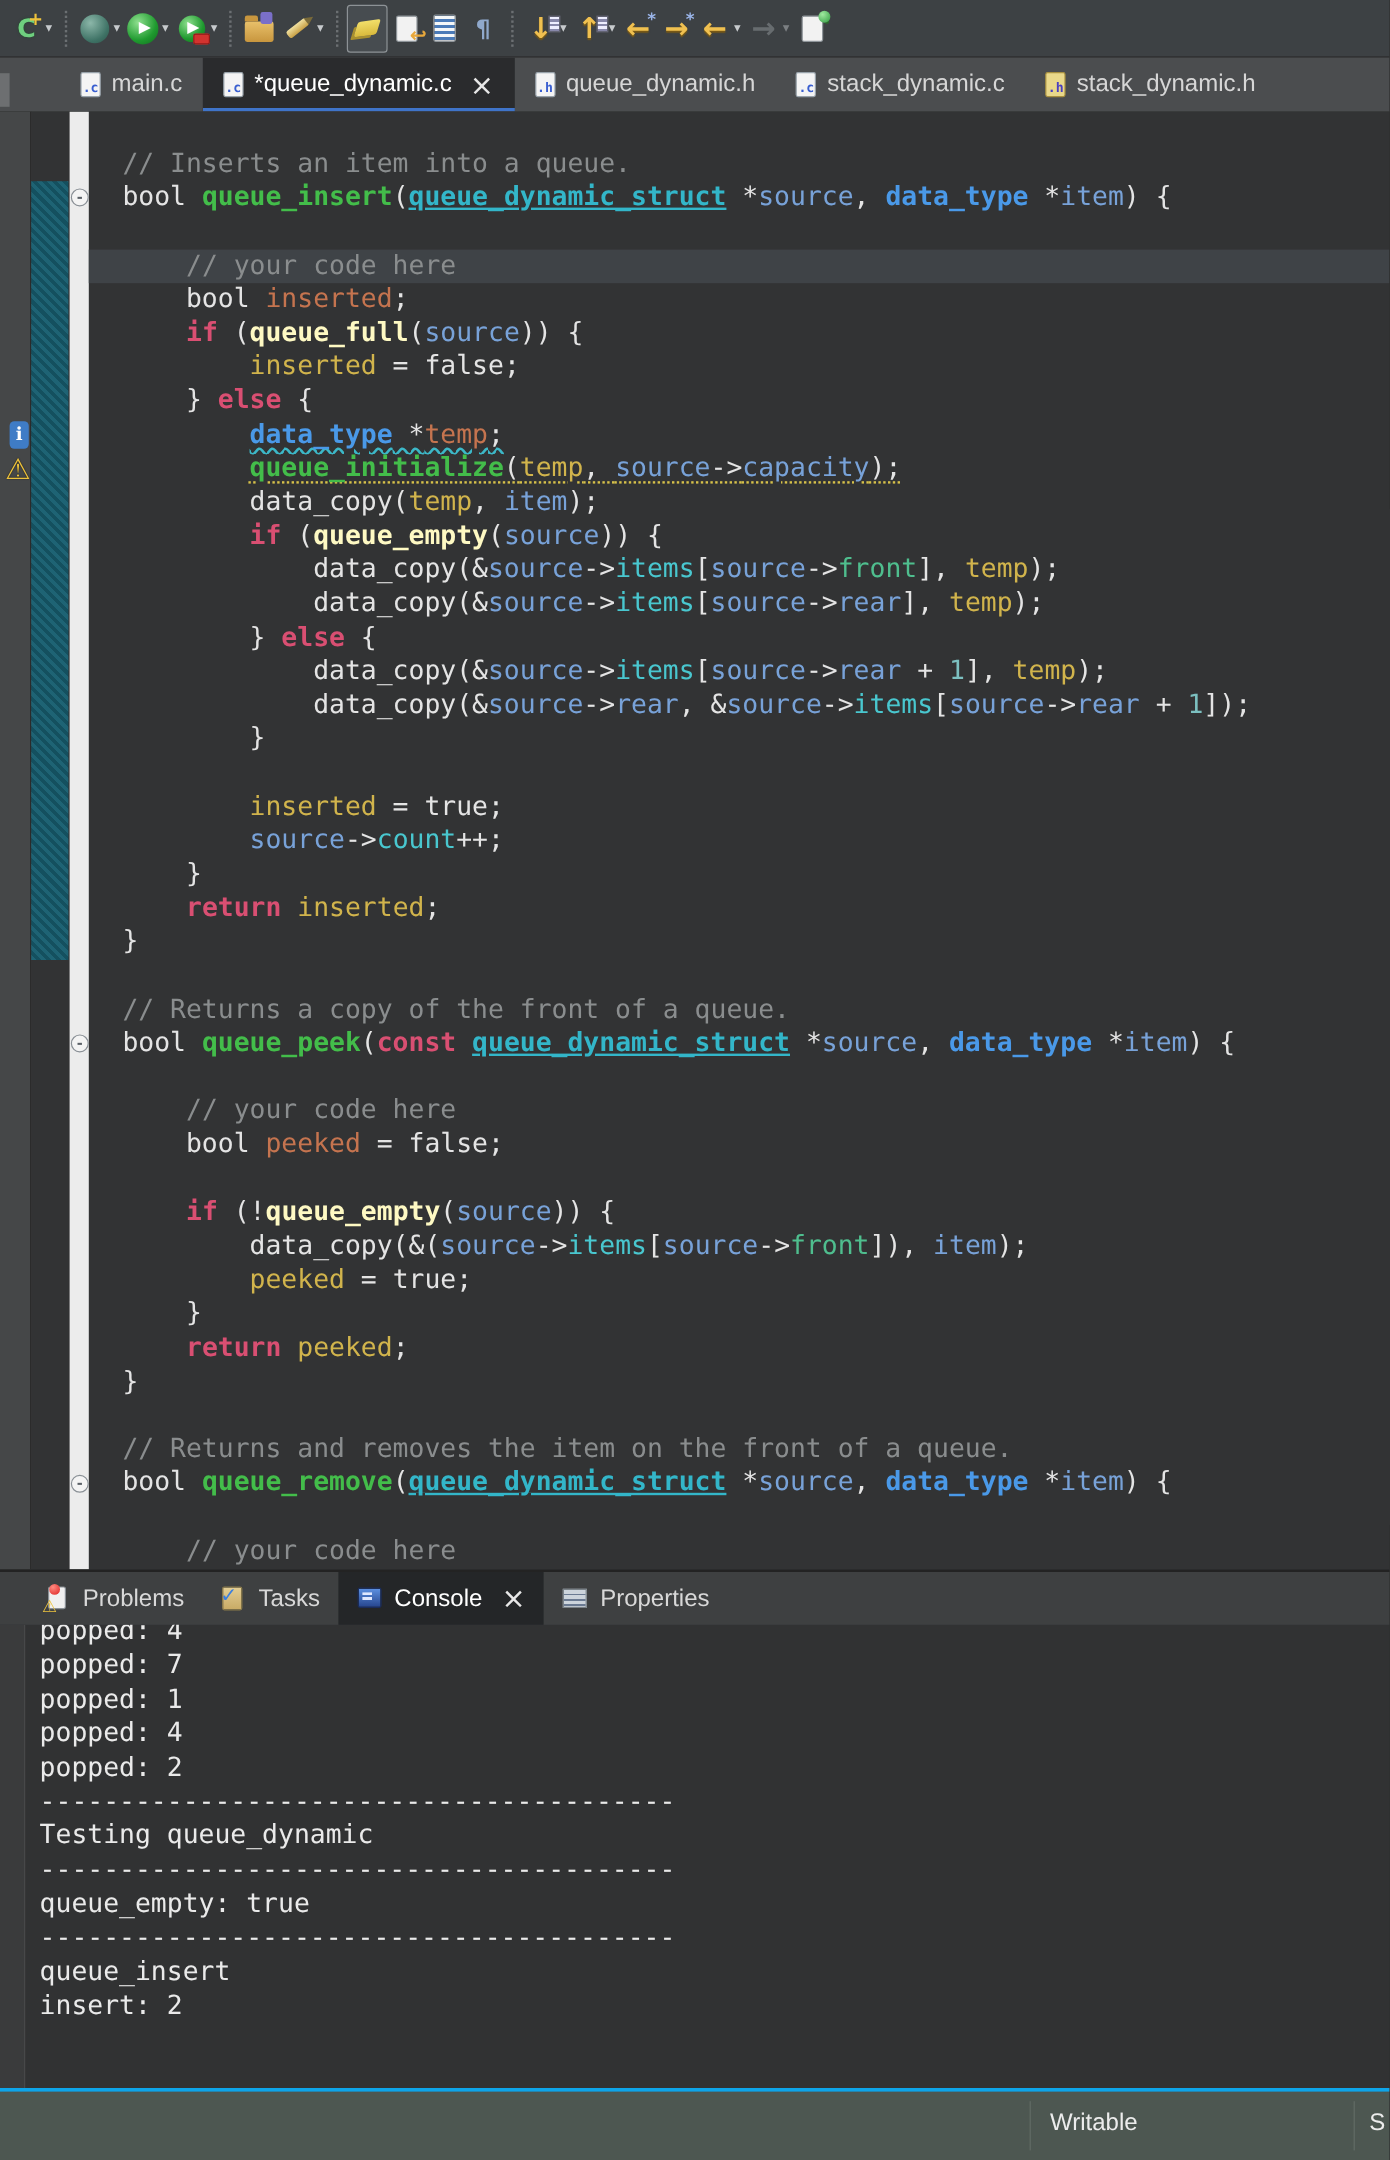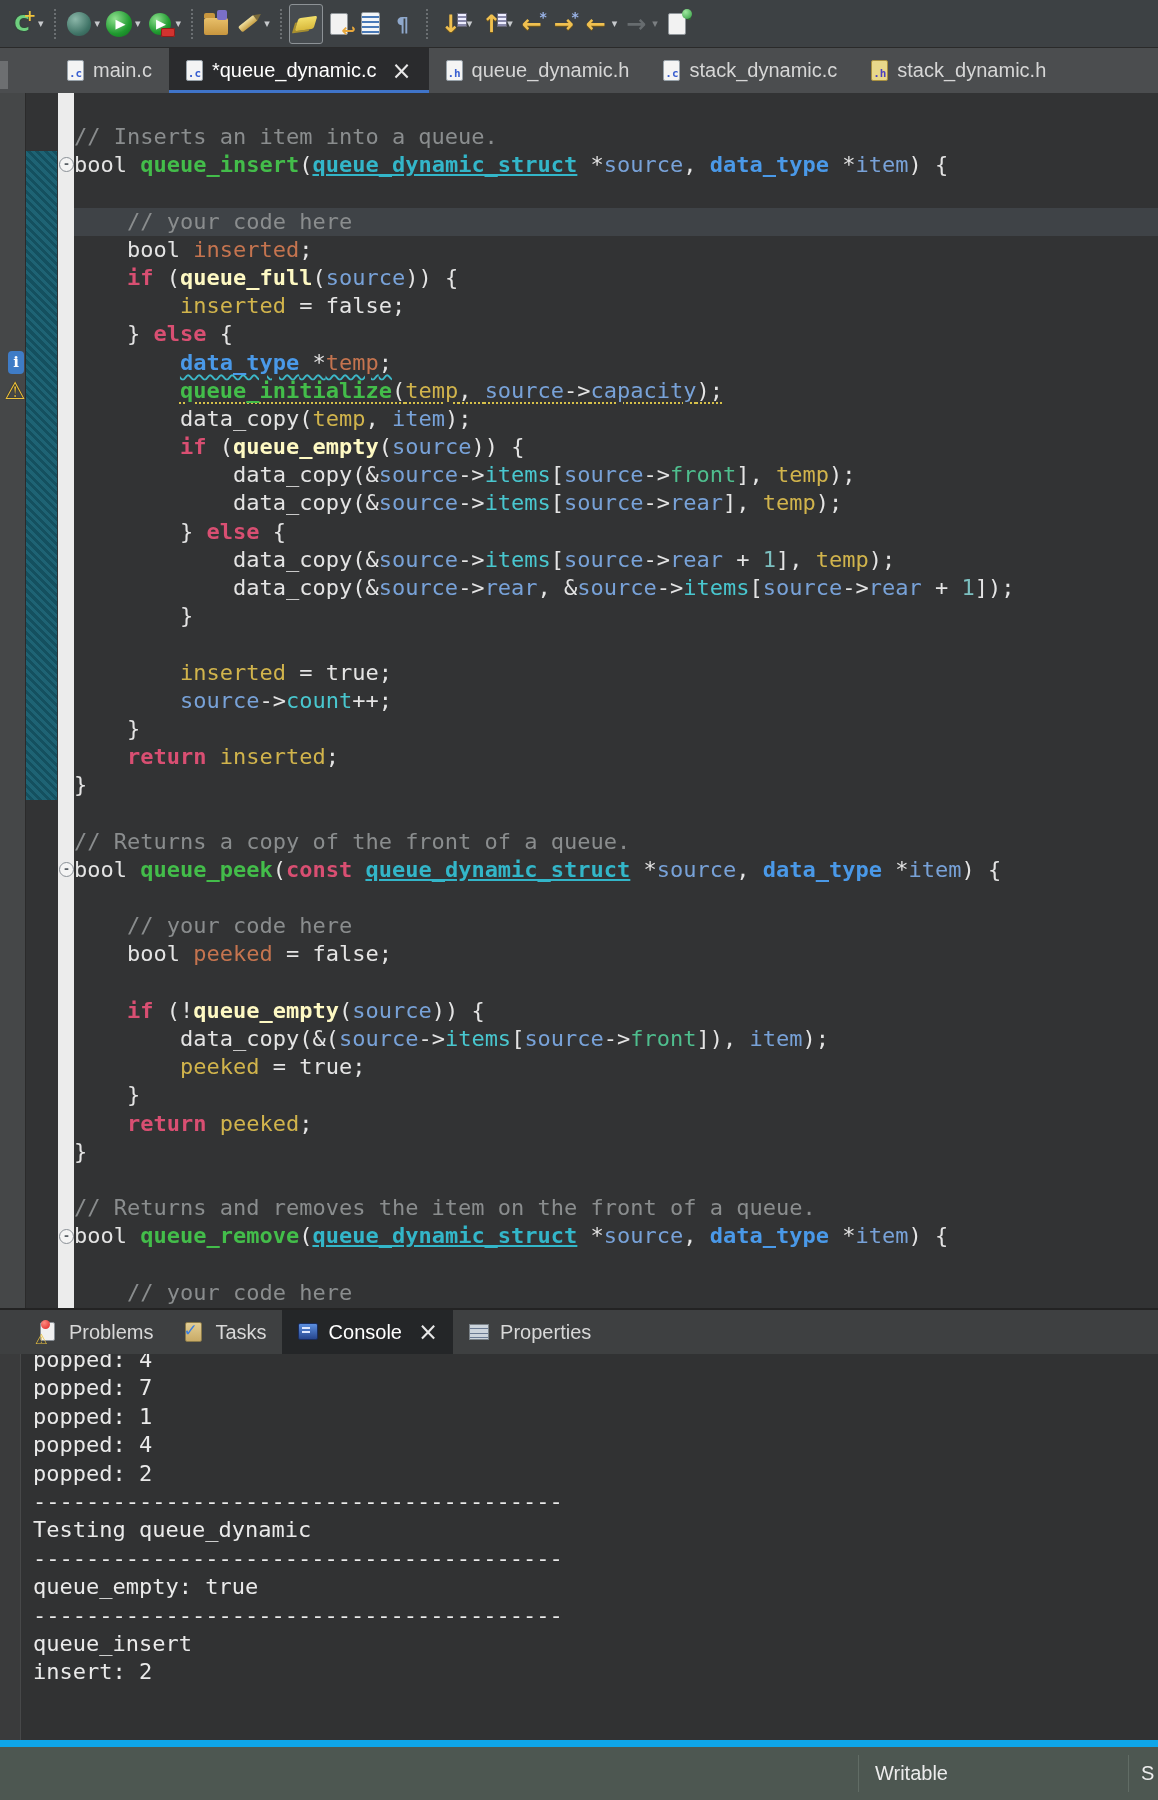--- a/index.html
+++ b/index.html
@@ -49,21 +49,21 @@
   
   .editor { height:1215px; position:relative; background:#323334; overflow:hidden; flex:none; }
   .gutter-col { position:absolute; left:0; top:0; width:26px; height:100%; background:#454748; border-right:1px solid #2b2b2b; }
   .range-bar { position:absolute; left:26px; width:31px; background:repeating-linear-gradient(45deg,#1e6374 0 3px,#14505f 3px 6px); }
   .ruler { position:absolute; left:58px; top:0; width:16px; height:100%; background:#ececec; }
   .fold { position:absolute; left:59px; width:15px; height:15px; border:1px solid #8a9096; border-radius:50%; background:#f4f4f4; color:#5a6066; font:bold 12px/13px "DejaVu Sans",sans-serif; text-align:center; }
   .ann { position:absolute; left:4px; width:22px; height:24px; display:flex; align-items:center; justify-content:center; }
   .ann.info { background:#3f7cc6; border-radius:4px; color:#fff; font:bold 15px "DejaVu Serif",serif; width:16px; height:23px; left:8px; }
   .ann.warning { color:#ecc23e; font-size:24px; font-family:"DejaVu Sans",sans-serif; text-shadow:0 0 1px #000; }
   .code { position:absolute; left:74px; top:0; right:0; bottom:0; padding-top:30px; font:22px/28.2px "DejaVu Sans Mono",monospace; color:#e4e4e4; white-space:pre; }
-  .cl { height:28.2px; padding-left:0; }
+  .cl { height:28.2px; padding-left:28px; }
   .cl.hl { background:#3f4347; }
   .tok.c  { color:#8a8d8e; }
   .tok.k  { color:#d94f72; font-weight:bold; }
   .tok.fd { color:#43bd4a; font-weight:bold; }
   .tok.fc { color:#fef9c3; font-weight:bold; }
   .tok.ts { color:#33b6c9; font-weight:bold;text-decoration:underline; }
   .tok.td { color:#4a99e8; font-weight:bold;text-align:center; }
   .tok.pa { color:#78a2d8; }
   .tok.fi { color:#49c7cf; }
   .tok.fg { color:#4fbe8e; }
@@ -87,21 +87,21 @@
   .pt-consq { position:absolute; left:1px; top:3px; width:20px; height:17px; background:linear-gradient(#5b8fe0,#27468e); border:1px solid #1a2c5c; border-radius:2px; }
   .pt-consq:after { content:""; position:absolute; left:3px; top:3px; right:7px; height:8px; background:repeating-linear-gradient(#dfe8ff 0 2px, transparent 2px 4px); }
   .pt-props { position:absolute; left:1px; top:4px; width:20px; height:16px; background:#ccd4dc; border:1px solid #7a8288; background-image:repeating-linear-gradient(#0000 0 3px, #6a7a92 3px 4.5px); }
   .console-header { height:38px; line-height:38px; padding-left:33px; color:#cbcbcb; font-size:20px; background:#313233; border-top:1px solid #585a5c; white-space:nowrap; overflow:hidden; }
   .console-body { height:348px; overflow:hidden; padding-left:33px; font:22px/28.4px "DejaVu Sans Mono",monospace; color:#eaeaea; white-space:pre; }
   .console-body .lnc:first-child { margin-top:-8px; }
   .panel-strip { position:absolute; left:0; top:44px; bottom:0; width:21px; background:#3a3b3c; border-right:1px solid #474849; }
   .console-header, .console-body { position:relative; }
 
   
-  .statusbar { height:60px; background:#4d5751; border-top:7px solid #0ea5e9; position:relative; color:#ececec; font-size:20px; flex:none; }
+  .statusbar { height:60px; background:#4d5751; border-top:3px solid #0ea5e9; position:relative; color:#ececec; font-size:20px; flex:none; }
   .sb-div { position:absolute; top:8px; bottom:8px; width:1px; background:#616c65; }
   .sb-txt { position:absolute; top:0; line-height:52px; }
 </style>
 </head>
 <body>
 
 <div class="app">
 
   <div class="toolbar" id="toolbar">
       <span class="tb-btn">

